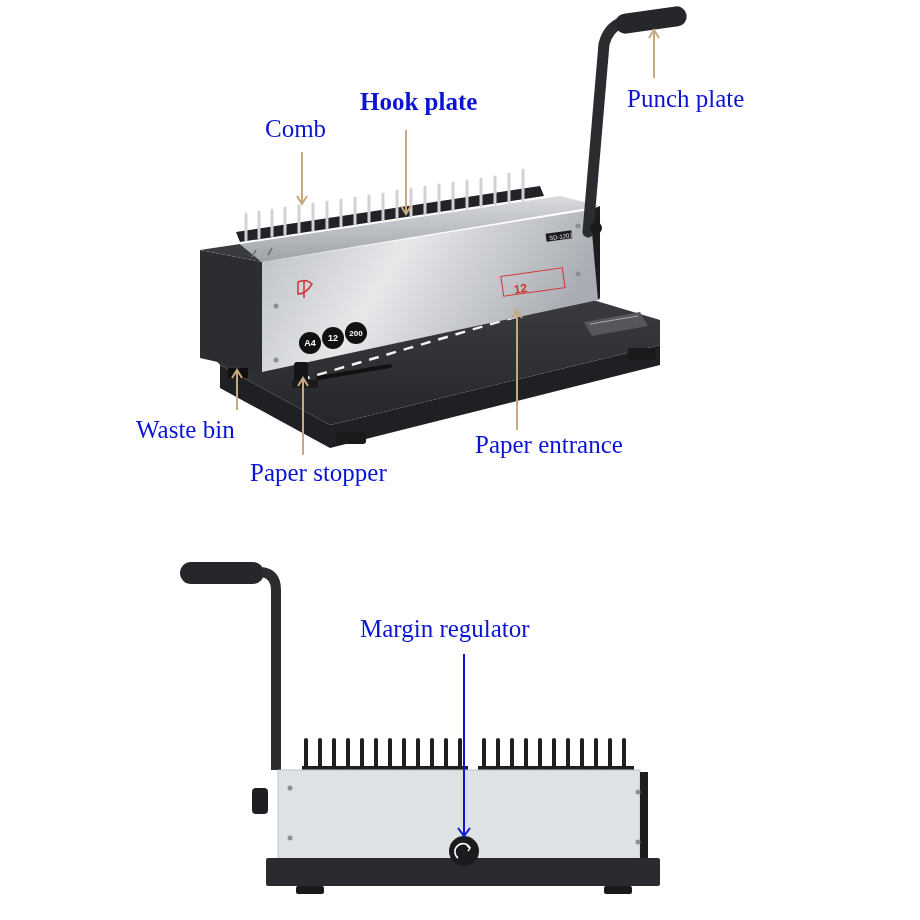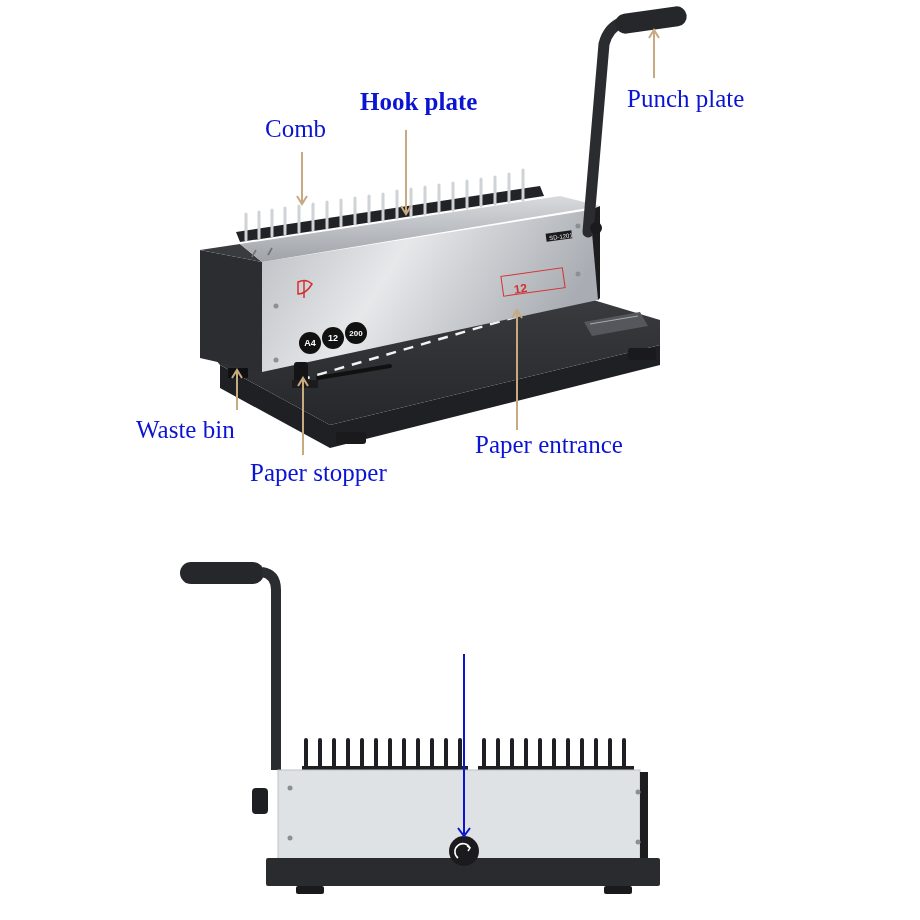--- a/index.html
+++ b/index.html
@@ -215,13 +215,14 @@
       <path d="M458,858 A8,8 0 1,1 470,848" stroke="#ffffff" stroke-width="1.6" fill="none"></path>
       <polyline points="467,846 470,848 468,851" stroke="#ffffff" stroke-width="1.4" fill="none"></polyline>
     </g>
 
     <g stroke="#0a14d2" stroke-width="2" fill="none">
       <line x1="464" y1="654" x2="464" y2="834"></line>
       <polyline points="458,828 464,836 470,828"></polyline>
     </g>
   </svg>
 
+  <div class="label" style="left:360px; top:616px;">Margin regulator</div>
 </div>
 
 </body></html>

